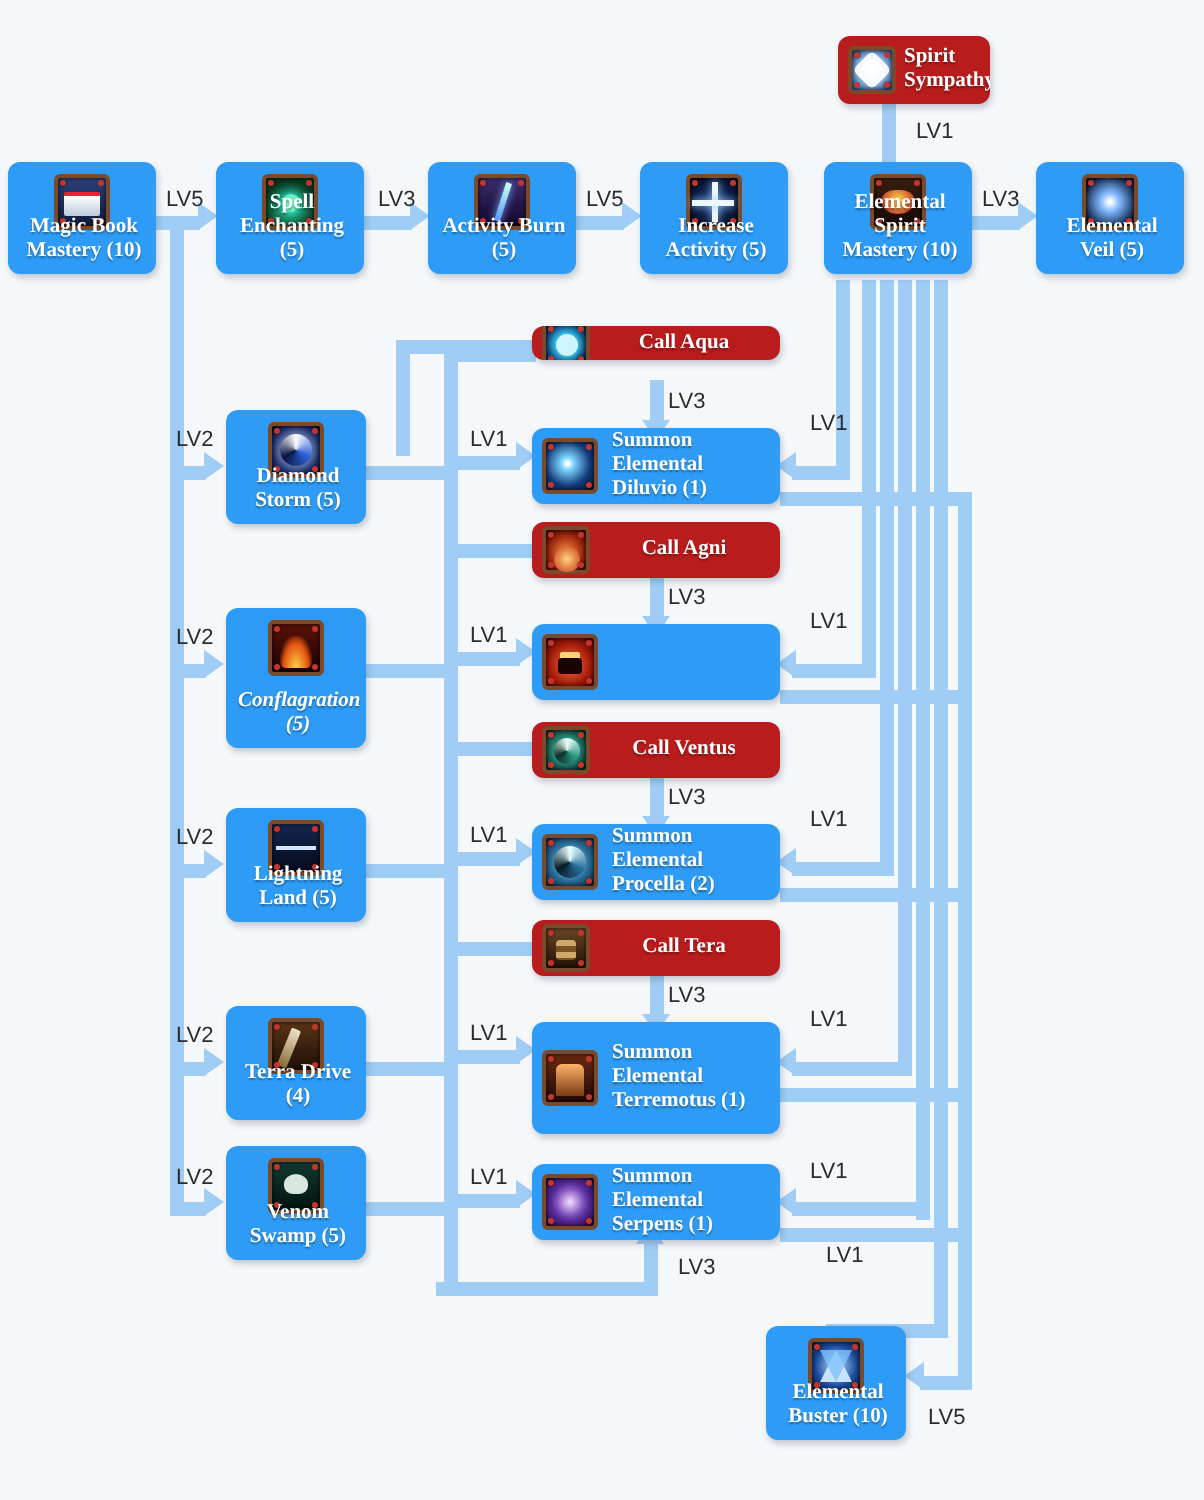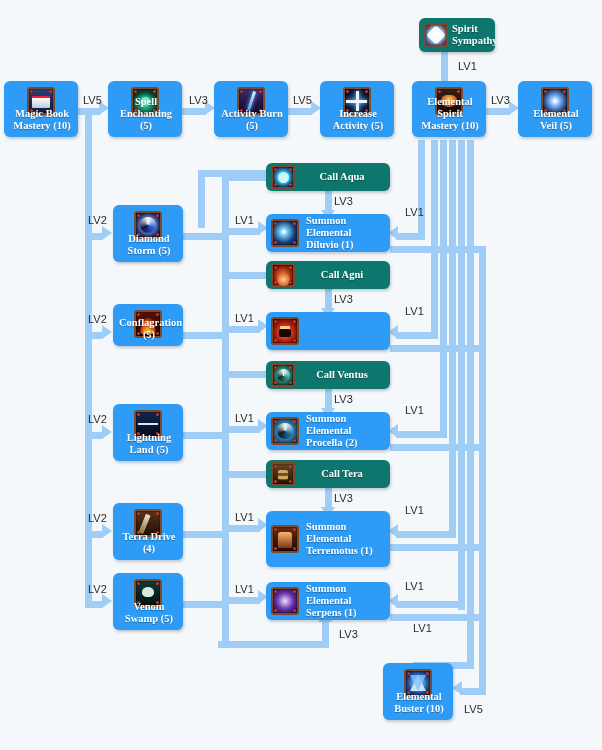--- a/index.html
+++ b/index.html
@@ -34,21 +34,21 @@
 
   
   .node{
     position:absolute;
     border-radius:6px;
     box-shadow:1px 2px 3px rgba(60,80,100,.28);
     box-sizing:border-box;
     overflow:hidden;
   }
   .node.blue{background:#2e9cf6;}
-  .node.orange{background:#0f766e;}
+  .node.orange{background:#b91c1c;}
 
   .node .label{
     position:absolute;
     color:#ffffff;
     font-family:"Liberation Serif", serif;
     font-weight:bold;
     font-size:10.5px;
     line-height:12px;
     text-shadow:0 1px 1px rgba(0,0,0,.35);
   }
@@ -346,21 +346,21 @@
 
   <div class="node blue tall" style="left:113px;top:205px;width:70px;height:57px;">
     <span class="ico art-diamond">
         <i></i>
         <span class="rv1"></span>
         <span class="rv2"></span>
       </span>
     <span class="label">Diamond Storm (5)</span>
   </div>
 
-  <div class="node blue tall" style="left:113px;top:304px;width:70px;height:42px;">
+  <div class="node blue tall" style="left:113px;top:304px;width:70px;height:70px;font-style:italic;">
     <span class="ico art-conflag">
         <i></i>
         <span class="rv1"></span>
         <span class="rv2"></span>
       </span>
     <span class="label">Conflagration (5)</span>
   </div>
 
   <div class="node blue tall" style="left:113px;top:404px;width:70px;height:57px;">
     <span class="ico art-lightning">
@@ -382,21 +382,21 @@
 
   <div class="node blue tall" style="left:113px;top:573px;width:70px;height:57px;">
     <span class="ico art-venom">
         <i></i>
         <span class="rv1"></span>
         <span class="rv2"></span>
       </span>
     <span class="label">Venom Swamp (5)</span>
   </div>
 
-  <div class="node orange wide center" style="left:266px;top:163px;width:124px;height:28px;text-decoration:underline;">
+  <div class="node orange wide center" style="left:266px;top:163px;width:124px;height:17px;text-decoration:underline;">
     <span class="ico sm art-aqua">
         <i></i>
         <span class="rv1"></span>
         <span class="rv2"></span>
       </span>
     <span class="label">Call Aqua</span>
   </div>
 
   <div class="node orange wide center" style="left:266px;top:261px;width:124px;height:28px;">
     <span class="ico sm art-agni">

